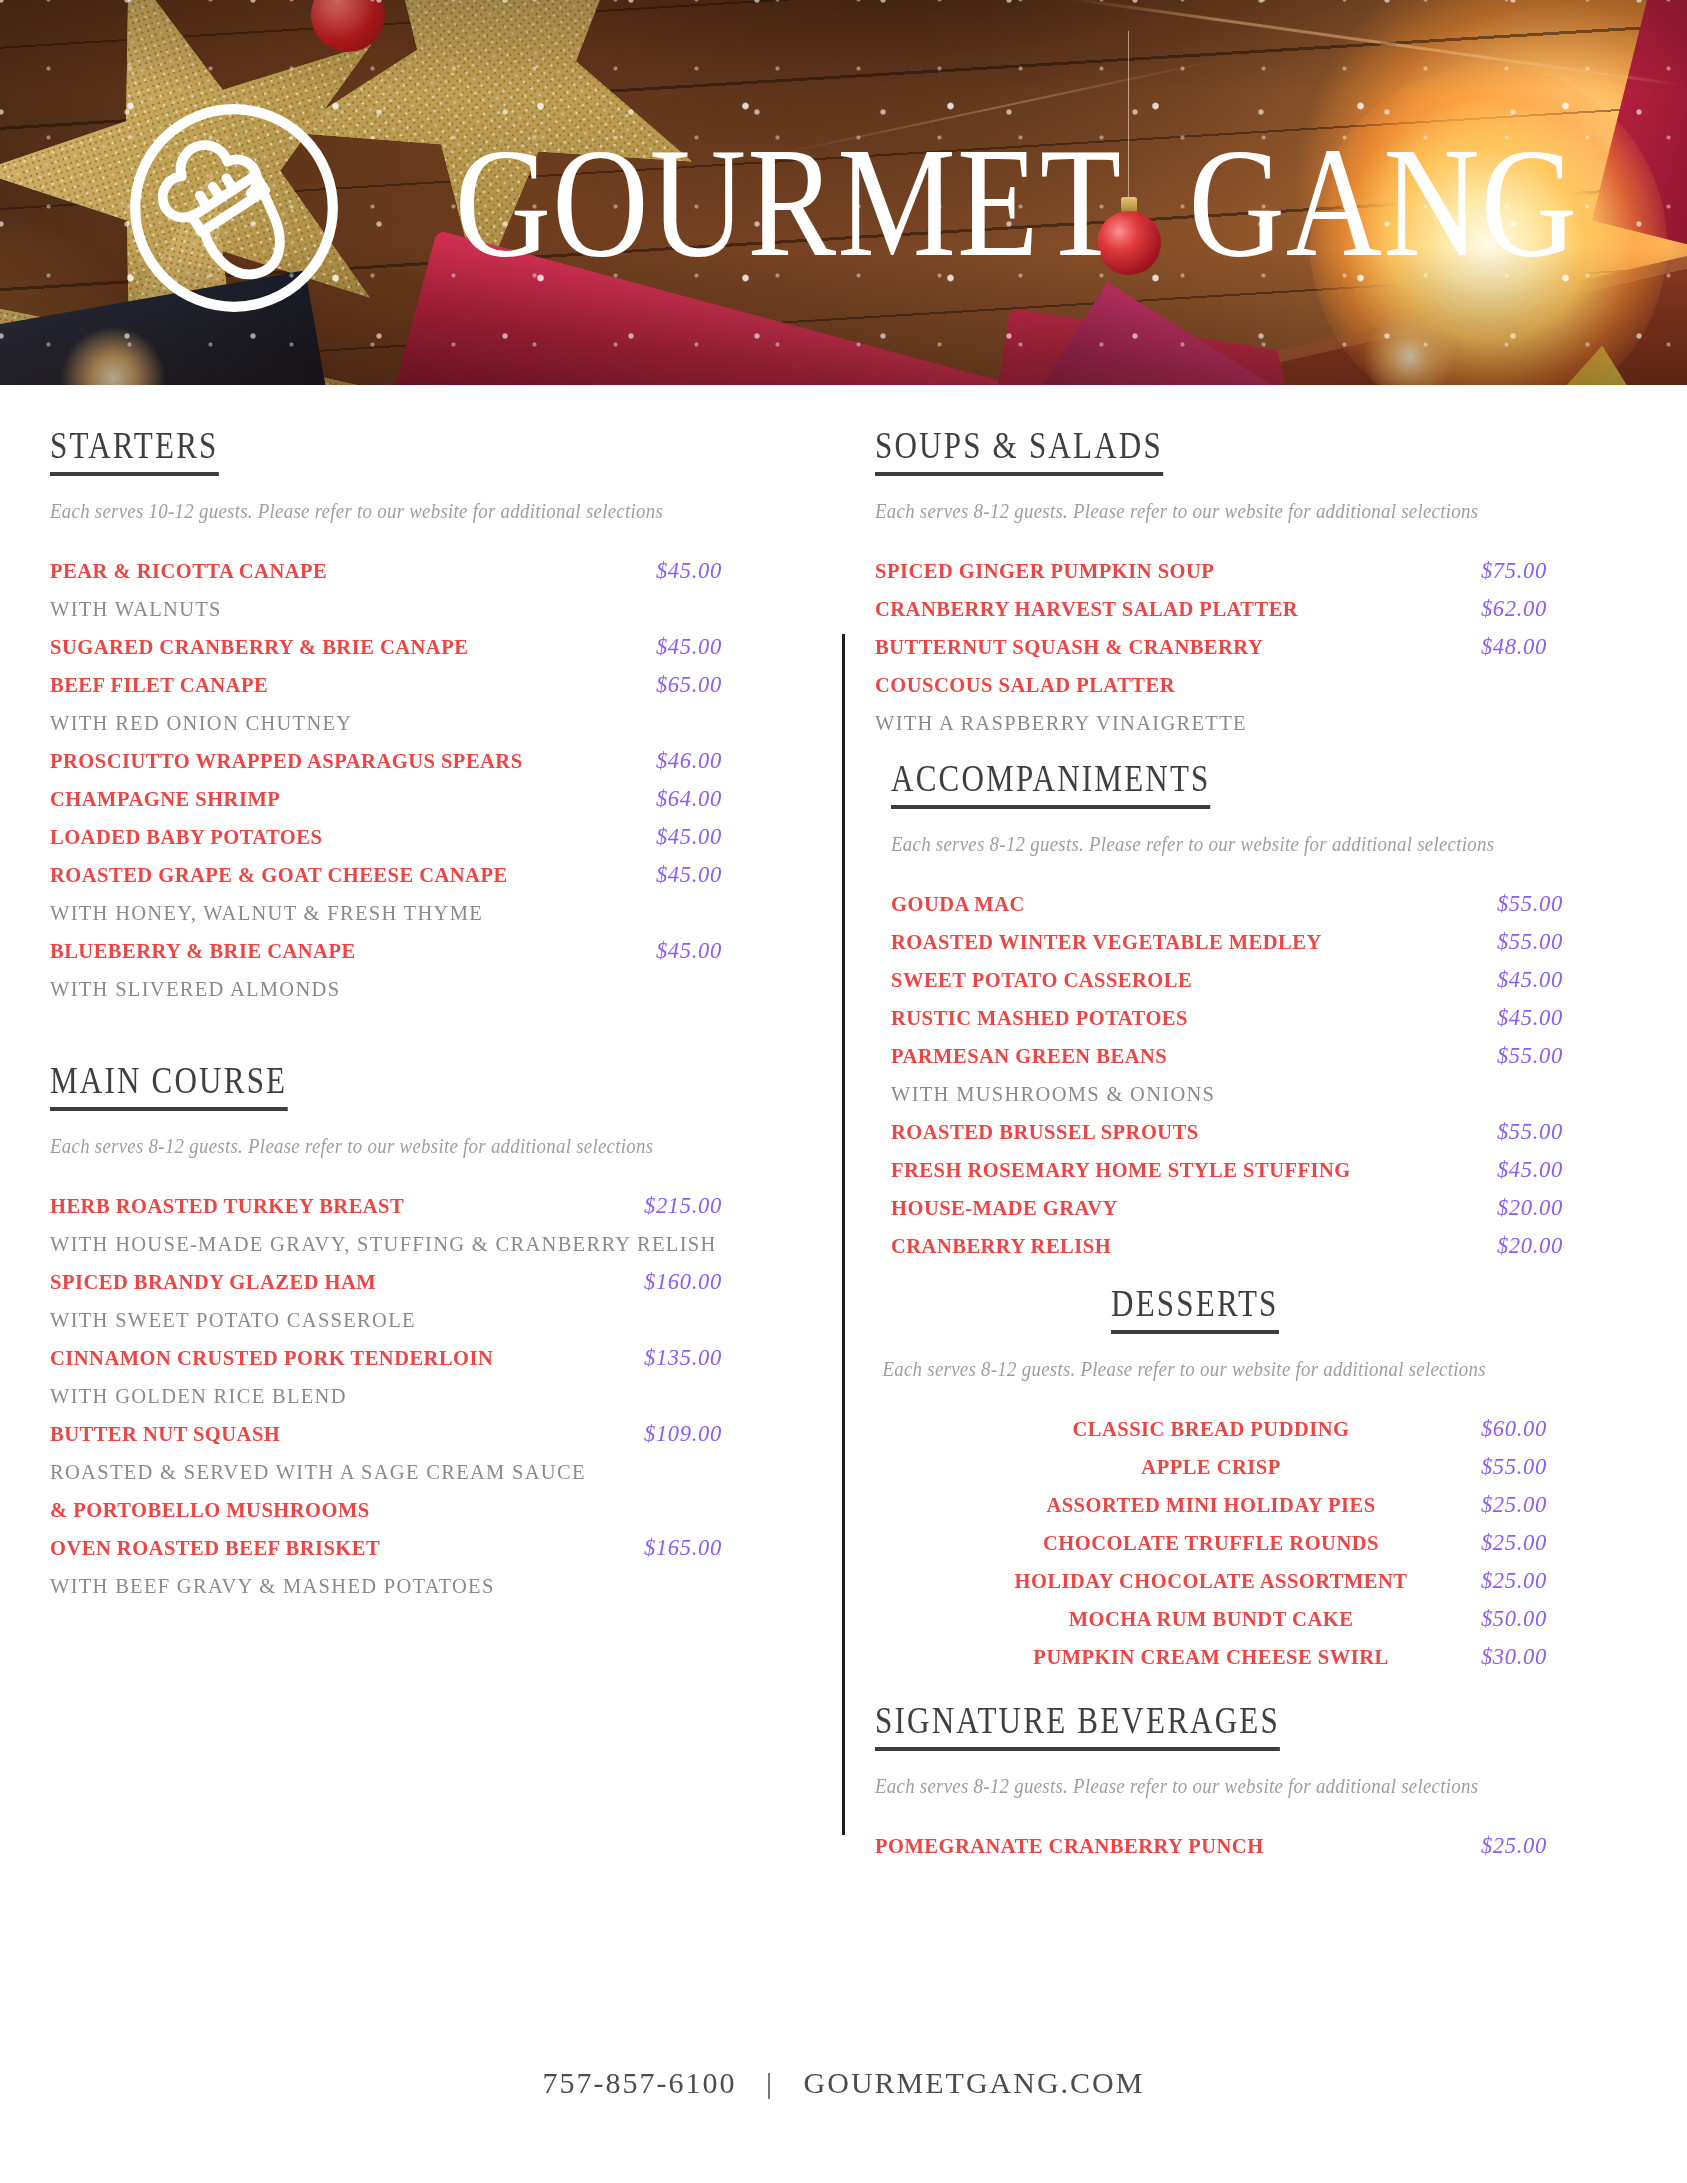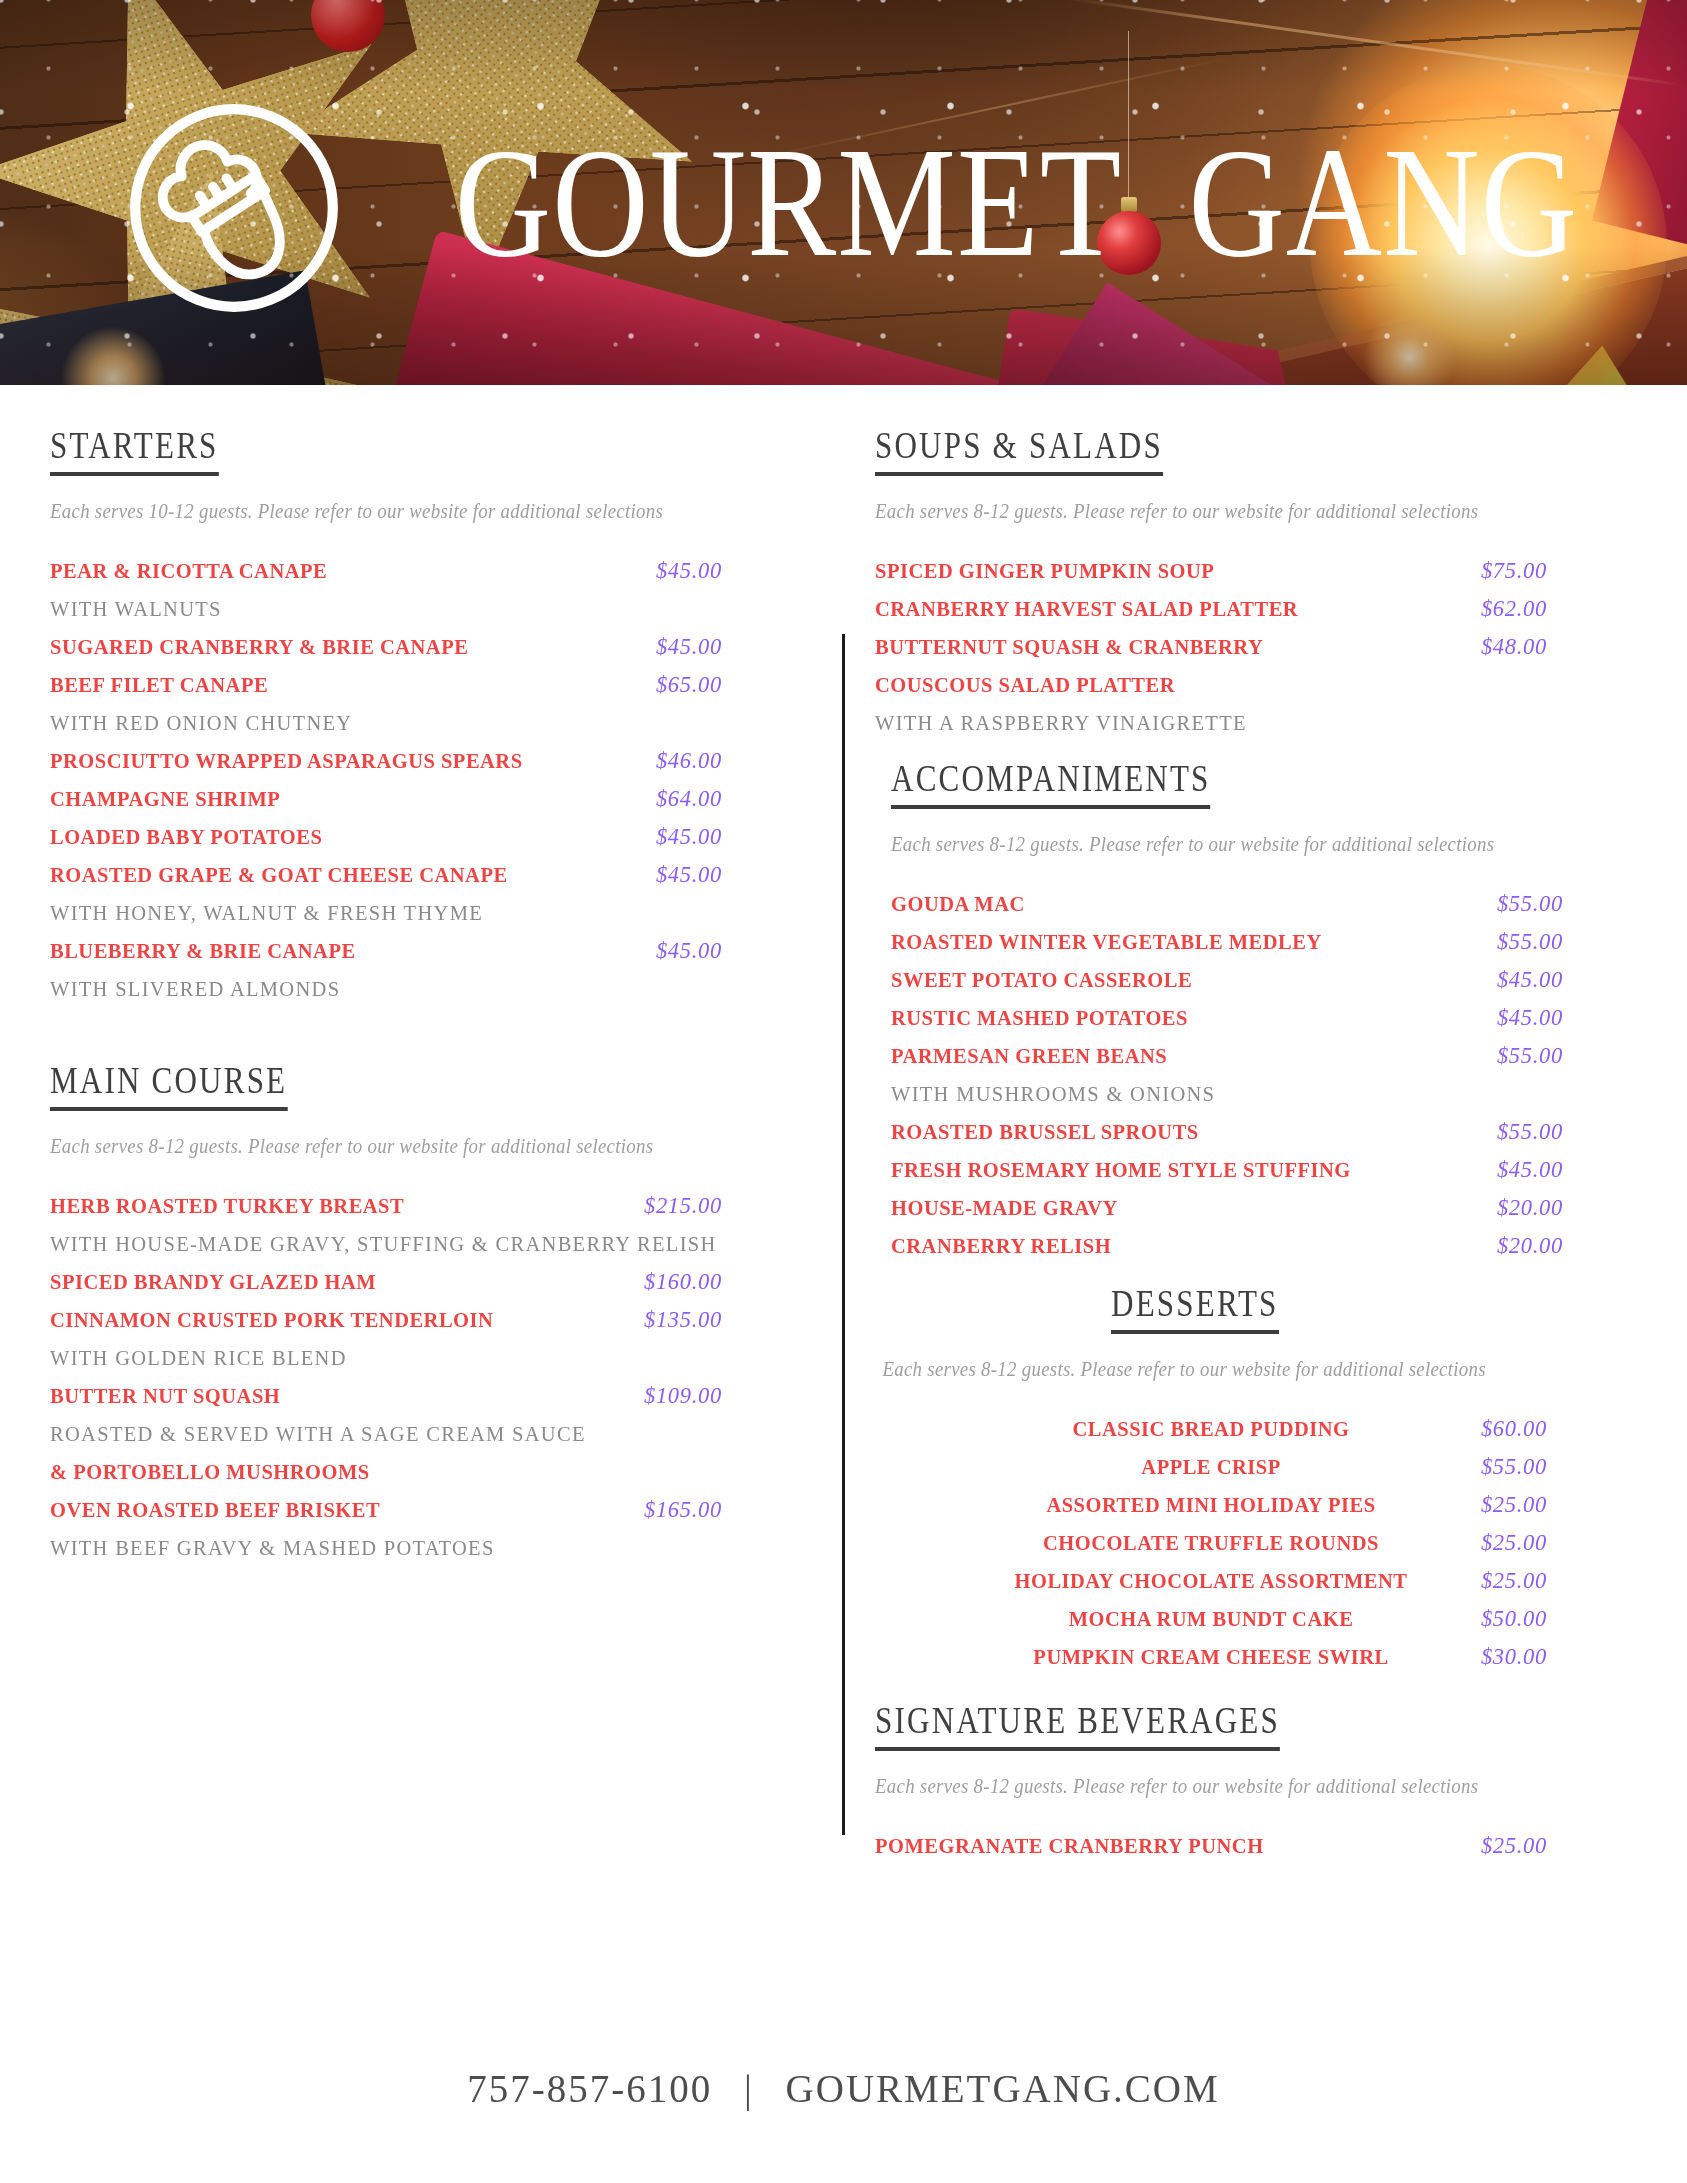--- a/index.html
+++ b/index.html
@@ -92,21 +92,21 @@
   .rows{margin-top:29px;}
   .row{position:relative;height:38px;}
   .row .name{display:inline-block;line-height:38px;font-size:20.5px;font-weight:700;
         color:#ef4444;letter-spacing:0.5px;white-space:nowrap;}
   .row .price{position:absolute;right:0;top:0;line-height:38px;font-size:22.5px;font-style:italic;
         font-weight:400;color:#8b5cf6;letter-spacing:0.7px;}
   .row.desc .name{font-weight:400;color:#8a8a8a;letter-spacing:1.3px;}
   .divider{position:absolute;left:842px;top:634px;width:3.3px;height:1201px;background:#1d1d1d;}
 
   
-  .footer{position:absolute;left:0;right:0;top:2066px;text-align:center;font-size:39px;
+  .footer{position:absolute;left:0;right:0;top:2066px;text-align:center;font-size:30px;
         color:#4d4d4d;letter-spacing:2px;}
   .footer .sep{display:inline-block;margin:0 20px;font-weight:400;color:#4d4d4d;}
 </style>
 </head>
 <body>
 
 <div class="page">
 
   <header class="hero">
     <div class="deco star star-a"></div>
@@ -156,20 +156,21 @@
           <div class="row"><span class="name">LOADED BABY POTATOES</span><span class="price">$45.00</span></div>
           <div class="row"><span class="name">ROASTED GRAPE &amp; GOAT CHEESE CANAPE</span><span class="price">$45.00</span></div>
           <div class="row desc"><span class="name">WITH HONEY, WALNUT &amp; FRESH THYME</span></div>
           <div class="row"><span class="name">BLUEBERRY &amp; BRIE CANAPE</span><span class="price">$45.00</span></div>
           <div class="row desc"><span class="name">WITH SLIVERED ALMONDS</span></div>
         </div></section>
       <section class="section sec-main-course"><h2 class="section-heading">MAIN COURSE</h2><p class="section-sub">Each serves 8-12 guests. Please refer to our website for additional selections</p><div class="rows">
           <div class="row"><span class="name">HERB ROASTED TURKEY BREAST</span><span class="price">$215.00</span></div>
           <div class="row desc"><span class="name">WITH HOUSE-MADE GRAVY, STUFFING &amp; CRANBERRY RELISH</span></div>
           <div class="row"><span class="name">SPICED BRANDY GLAZED HAM</span><span class="price">$160.00</span></div>
+          <div class="row desc"><span class="name">WITH SWEET POTATO CASSEROLE</span></div>
           <div class="row"><span class="name">CINNAMON CRUSTED PORK TENDERLOIN</span><span class="price">$135.00</span></div>
           <div class="row desc"><span class="name">WITH GOLDEN RICE BLEND</span></div>
           <div class="row"><span class="name">BUTTER NUT SQUASH</span><span class="price">$109.00</span></div>
           <div class="row desc"><span class="name">ROASTED &amp; SERVED WITH A SAGE CREAM SAUCE</span></div>
           <div class="row"><span class="name">&amp; PORTOBELLO MUSHROOMS</span></div>
           <div class="row"><span class="name">OVEN ROASTED BEEF BRISKET</span><span class="price">$165.00</span></div>
           <div class="row desc"><span class="name">WITH BEEF GRAVY &amp; MASHED POTATOES</span></div>
         </div></section>
       <section class="section sec-soups-salads"><h2 class="section-heading">SOUPS &amp; SALADS</h2><p class="section-sub">Each serves 8-12 guests. Please refer to our website for additional selections</p><div class="rows">
           <div class="row"><span class="name">SPICED GINGER PUMPKIN SOUP</span><span class="price">$75.00</span></div>

